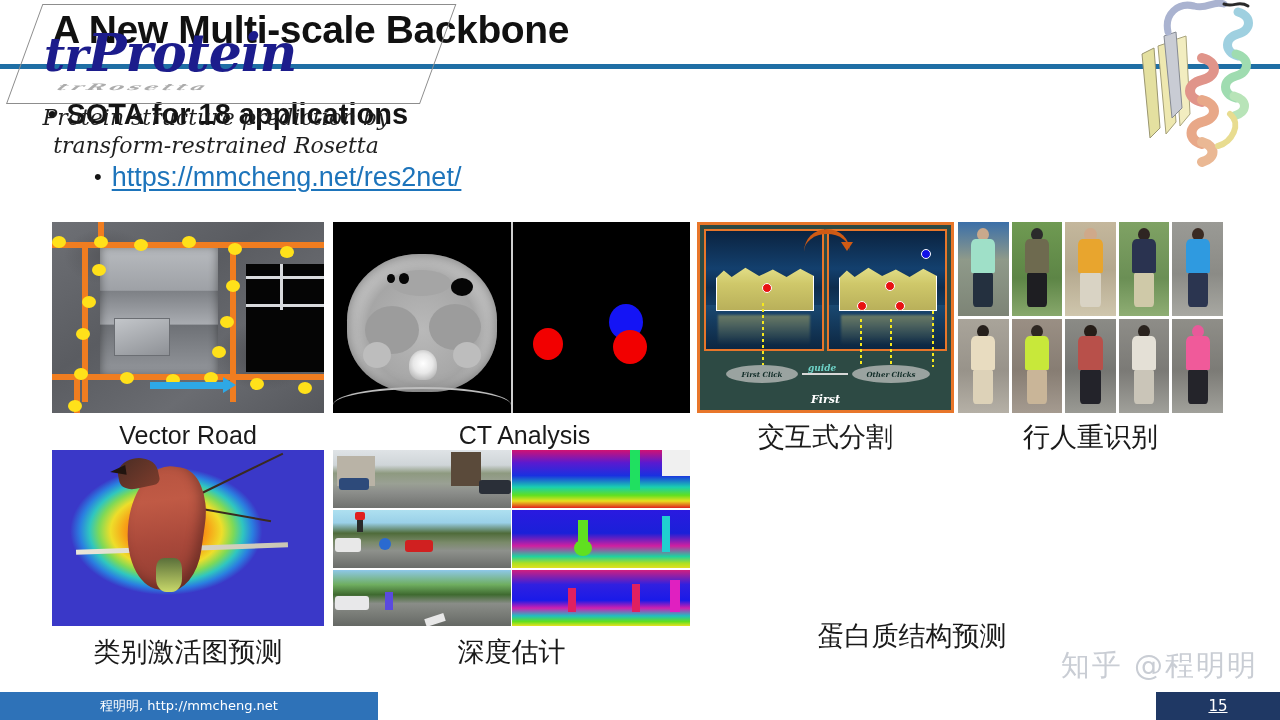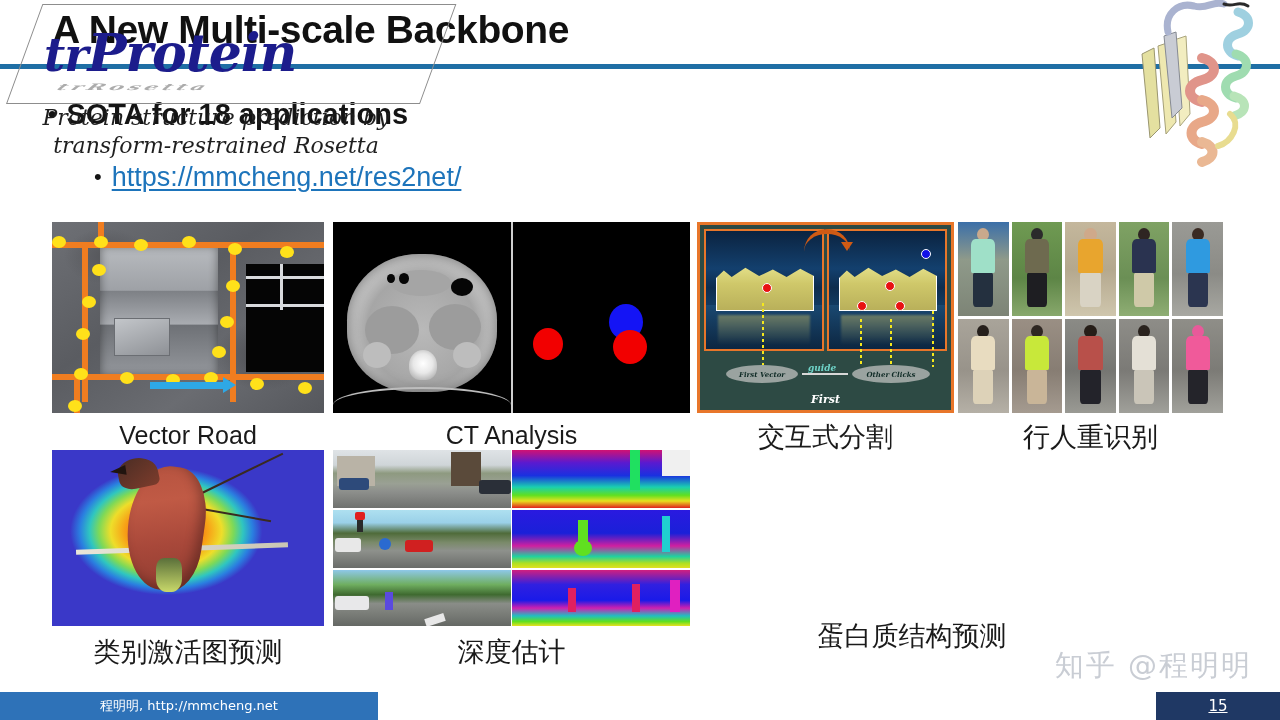--- a/index.html
+++ b/index.html
@@ -331,21 +331,21 @@
   #fig-rosetta .sub {
     position: absolute; left: 16px; top: 104px; width: 400px;
     font-family: "DejaVu Serif", serif;
     font-style: italic; font-size: 22px; color: #1f1f1f;
     line-height: 1.28; text-align: center;
   }
   #fig-rosetta .ribbon { position: absolute; right: 0; top: -4px; width: 160px; height: 172px; }
 
   
   .watermark {
-    position: absolute; right: 28px; bottom: 34px;
+    position: absolute; right: 22px; bottom: 34px;
     font-family: "DejaVu Sans", sans-serif;
     font-size: 29px; color: #c9cdd4;
     letter-spacing: 2px;
     text-shadow: 1px 1px 0 rgba(255,255,255,.9);
     white-space: nowrap;
   }
   .footer { position: absolute; left: 0; bottom: 0; width: 1280px; height: 28px; border-radius: 11px; }
   .footer .seg { position: absolute; top: 0; height: 28px; display: flex; align-items: center; }
   .footer .seg-left {
     left: 0; width: 378px; background: #2e72b8;
@@ -434,21 +434,21 @@
     </div>
     <div class="skinline"></div>
   </div>
   <div class="divider"></div>
   <div class="half right">
     <div class="tblred" style="left:20px;top:106px;width:30px;height:32px;"></div>
     <div class="tblblue" style="left:96px;top:82px;width:34px;height:36px;"></div>
     <div class="tblred" style="left:100px;top:108px;width:34px;height:34px;"></div>
   </div>
 </div>
-<div class="cap cap-en" style="left:333px; top:421px; width:357px;">CT Analysis</div>
+<div class="cap cap-en" style="left:346px; top:421px; width:357px;">CT Analysis</div>
 
 <div class="fig" id="fig-seg">
   <div class="pane p1">
     <div class="water"></div>
     <div class="chateau"></div>
     <div class="reflect"></div>
     <div class="clickdot" style="left:56px;top:52px;"></div>
   </div>
   <div class="pane p2">
     <div class="water"></div>
@@ -457,21 +457,21 @@
     <div class="clickdot" style="left:28px;top:70px;"></div>
     <div class="clickdot" style="left:66px;top:70px;"></div>
     <div class="clickdot" style="left:56px;top:50px;"></div>
     <div class="clickdot blue" style="left:92px;top:18px;"></div>
   </div>
   <div class="curvearrow"></div>
   <div class="trail" style="left:62px;top:78px;height:62px;"></div>
   <div class="trail" style="left:160px;top:94px;height:48px;"></div>
   <div class="trail" style="left:190px;top:94px;height:48px;"></div>
   <div class="trail" style="left:232px;top:86px;height:56px;"></div>
-  <div class="pill" style="left:26px;top:140px;width:72px;height:18px;">First Vector</div>
+  <div class="pill" style="left:26px;top:140px;width:72px;height:18px;">First Click</div>
   <div class="connector" style="left:102px;top:148px;width:46px;"></div>
   <div class="guide" style="left:108px;top:138px;">guide</div>
   <div class="pill" style="left:152px;top:140px;width:78px;height:18px;">Other Clicks</div>
   <div class="ours">First</div>
 </div>
 <div class="cap cap-cn" style="left:697px; top:419px; width:257px;">交互式分割</div>
 
 <div class="fig" id="fig-reid">
   <div class="ped">
     <div class="bg" style="background:linear-gradient(180deg,#3b6fa8 0%,#8f9a8a 40%,#7d8476 100%)"></div>

